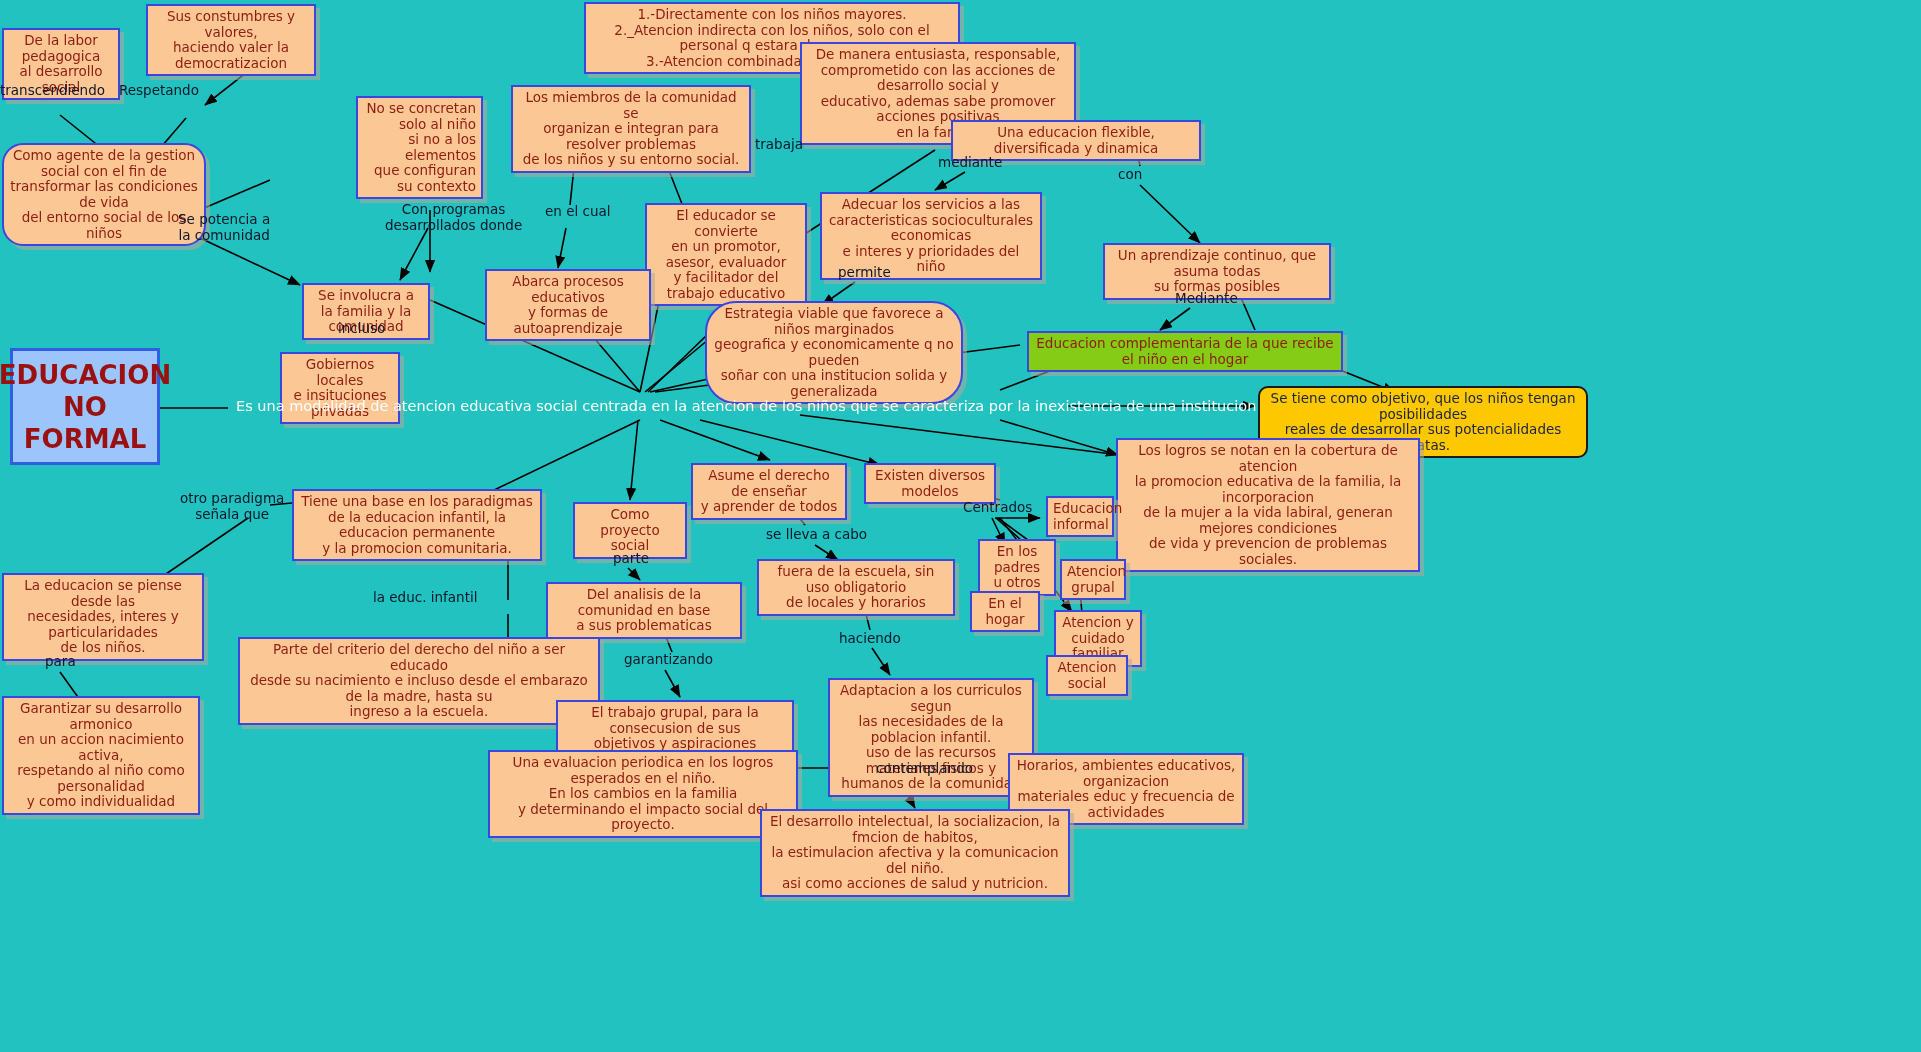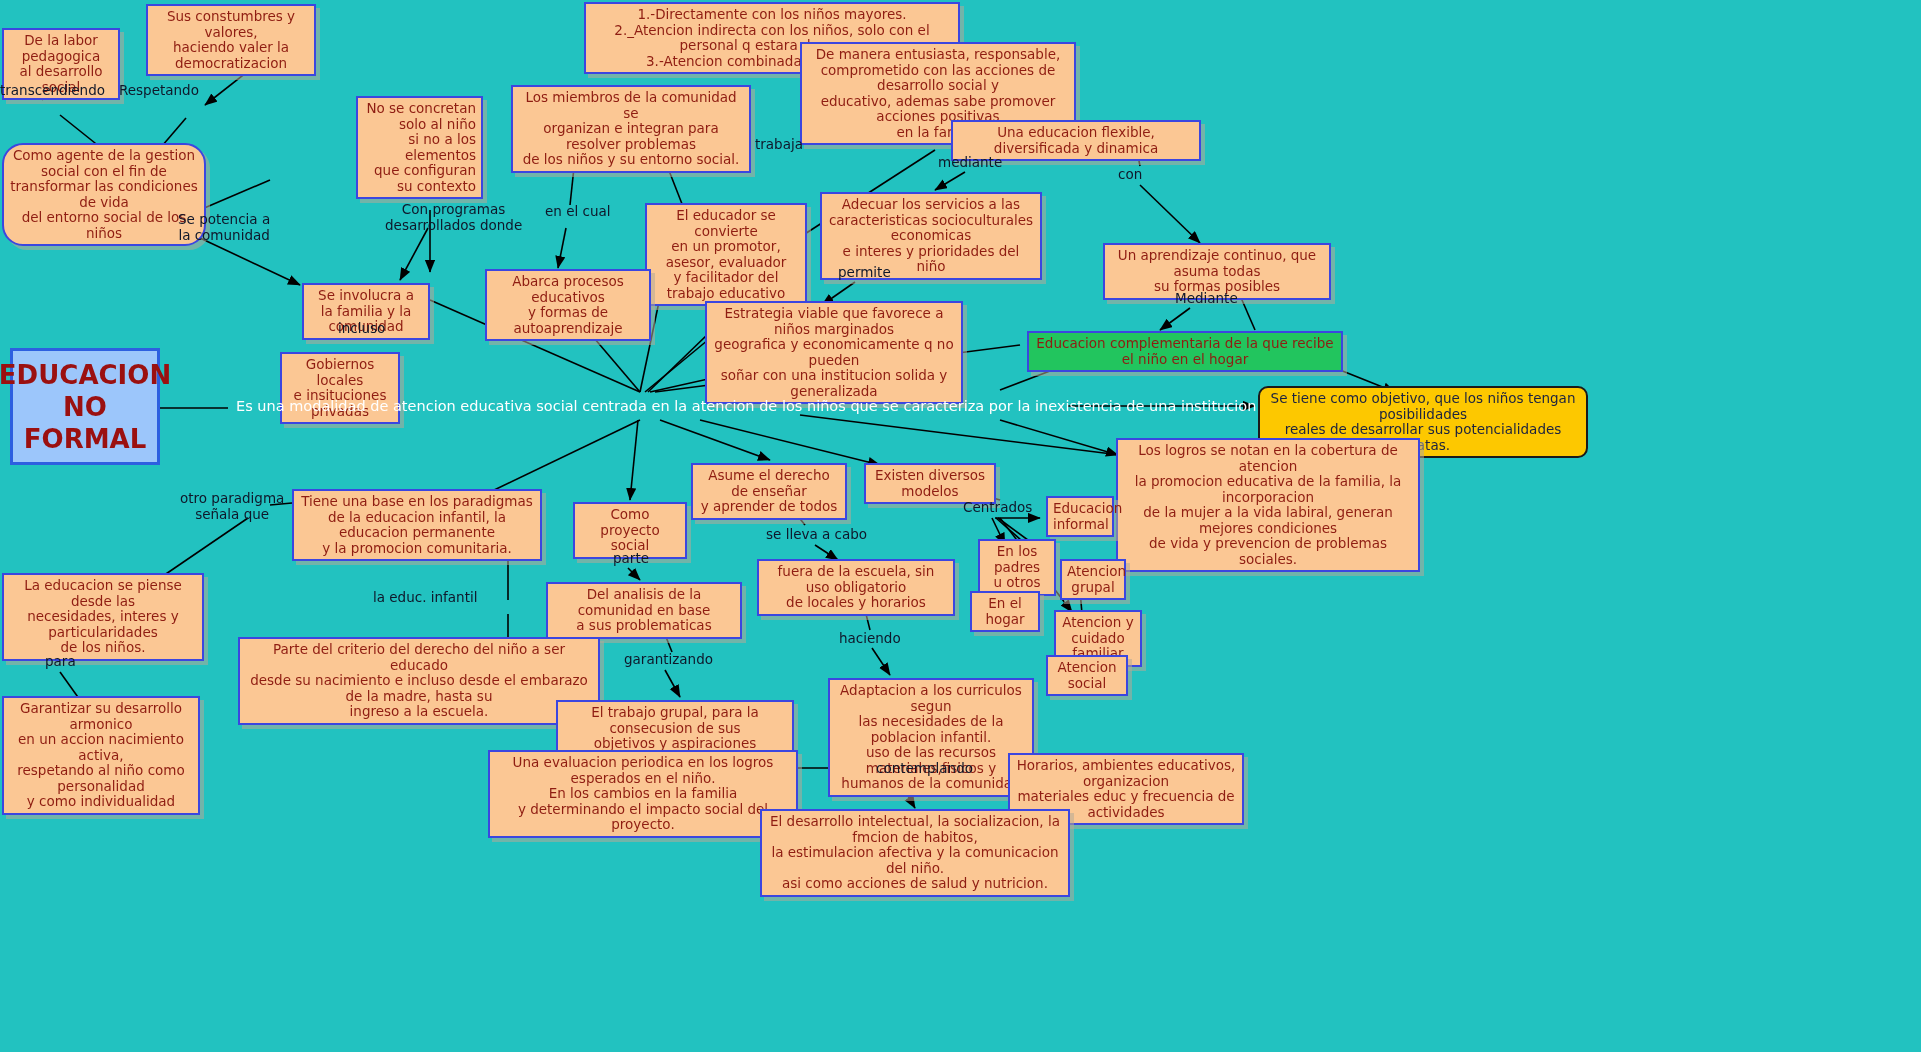--- a/index.html
+++ b/index.html
@@ -30,21 +30,21 @@
     color: #8f1d12;
     font-size: 13.5px;
     line-height: 15.5px;
     text-align: center;
     padding: 3px 5px;
     box-shadow: 4px 4px 0 rgba(180,170,150,0.55);
     z-index: 3;
     white-space: pre-line;
   }
   .node.pale {
-    background: #22c55e;
+    background: #84cc16;
   }
   .node.central {
     background: #9cc6fb;
     border: 3px solid #2d5fe0;
     color: #9b1010;
     font-weight: bold;
     font-size: 26px;
     line-height: 32px;
     box-shadow: none;
     display: flex;
@@ -229,21 +229,21 @@
 
   <div class="node" style="left:1103px; top:243px; width:228px;">Un aprendizaje continuo,  que asuma todas
 su formas posibles</div>
 
   <div class="node" style="left:302px; top:283px; width:128px;">Se involucra a
 la familia y la comunidad</div>
 
   <div class="node" style="left:485px; top:269px; width:166px;">Abarca procesos educativos
 y formas de autoaprendizaje</div>
 
-  <div class="node" style="left:705px; top:301px; width:258px;">Estrategia viable que favorece a niños marginados
+  <div class="node" style="left:705px; top:301px; width:258px;border-radius:31px;">Estrategia viable que favorece a niños marginados
 geografica y economicamente q no pueden
 soñar con una institucion solida y generalizada</div>
 
   <div class="node pale" style="left:1027px; top:331px; width:316px;">Educacion complementaria de la que recibe el niño en el hogar</div>
 
   <div class="node" style="left:280px; top:352px; width:120px;">Gobiernos locales
 e insituciones privadas</div>
 
   <div class="node goal" style="left:1258px; top:386px; width:330px;">Se tiene como objetivo, que los niños tengan posibilidades
 reales de desarrollar sus potencialidades innatas.</div>

